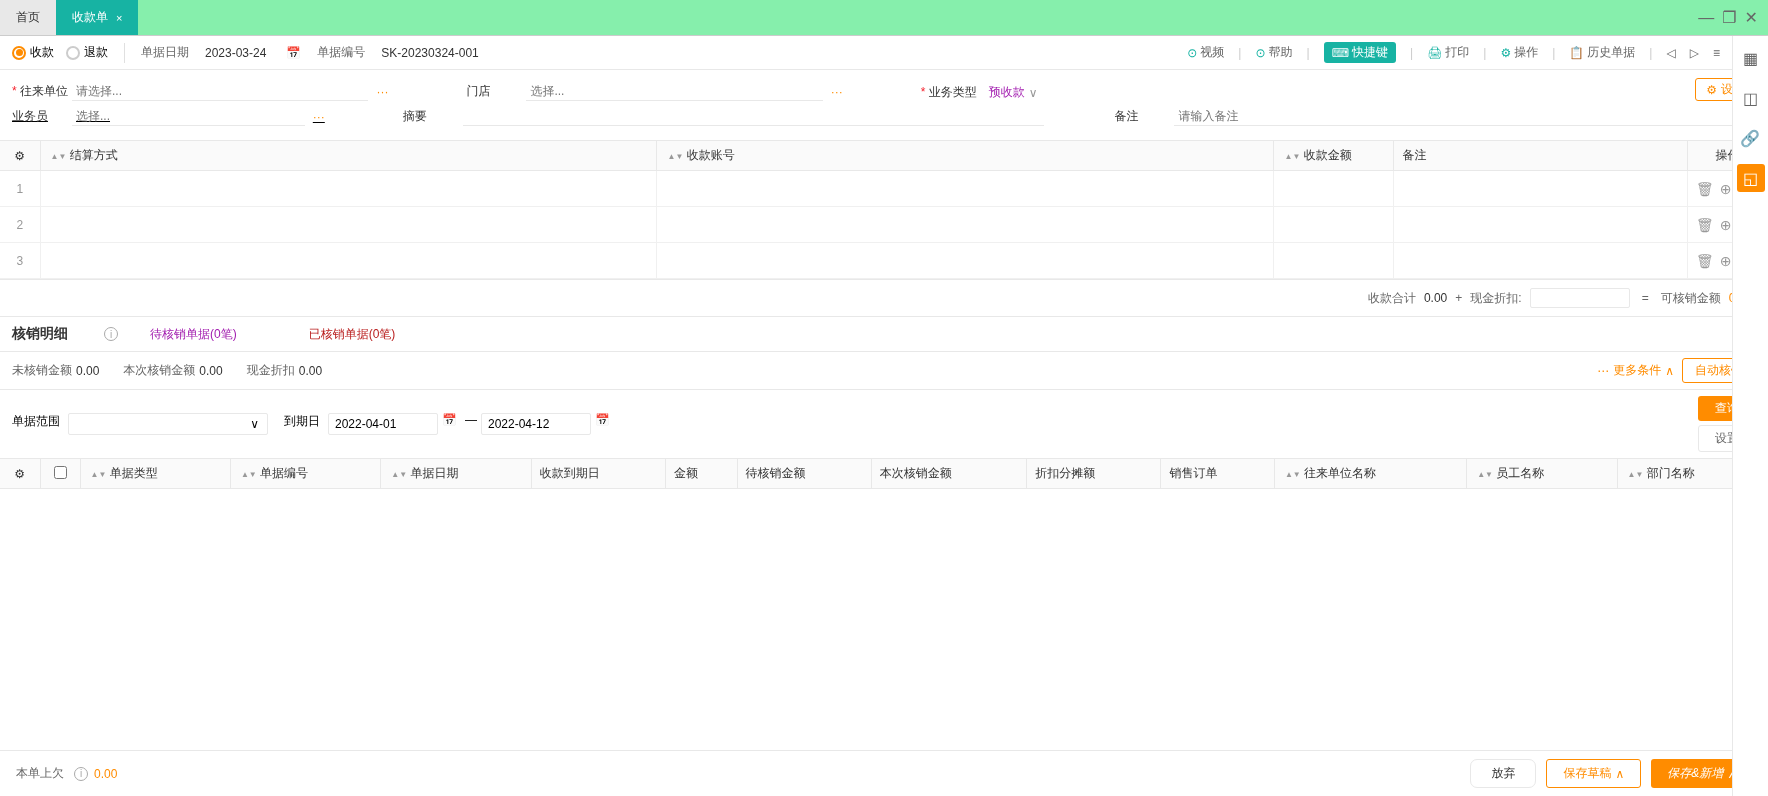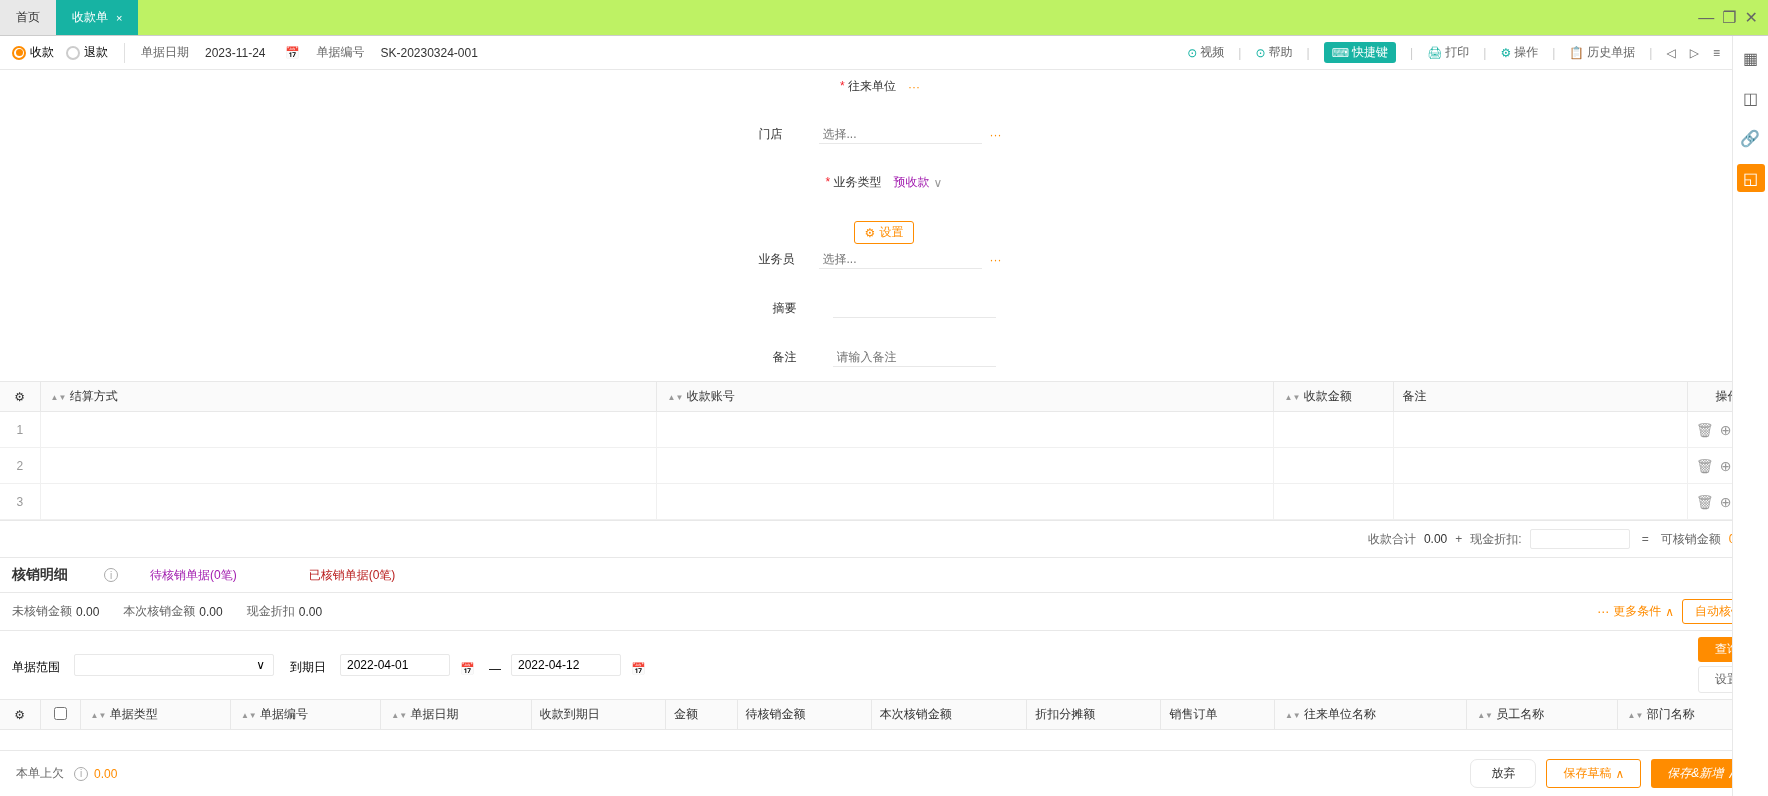--- a/index.html
+++ b/index.html
@@ -1,21 +1,21 @@
 <!DOCTYPE html>
 <html><head>
   <meta charset="utf-8">
   <style>
     * { box-sizing: border-box; margin: 0; padding: 0; font-family: 'Microsoft YaHei', Arial, sans-serif; font-size: 12px; }
     body { background: #f0f2f5; width: 1768px; height: 796px; overflow: hidden; }
 
     
     .tab-bar {
       display: flex; align-items: center;
-      background: #bef264;
+      background: #86efac;
       height: 36px;
       border-bottom: 1px solid #ccc;
     }
     .tab-item {
       display: flex; align-items: center; padding: 0 16px;
       height: 100%; cursor: pointer; font-size: 13px;
     }
     .tab-item.home { background: #e8e8e8; color: #333; }
     .tab-item.active { background: #17b3a3; color: #fff; }
     .tab-close { margin-left: 8px; font-size: 11px; cursor: pointer; }
@@ -63,21 +63,21 @@
     .toolbar-btn .icon { color: #17b3a3; }
     .toolbar-btn.highlighted { background: #17b3a3; color: #fff; padding: 2px 8px; border-radius: 3px; }
     .toolbar-btn.highlighted .icon { color: #fff; }
 
     
     .form-area {
       padding: 8px 12px;
       border-bottom: 1px solid #e8e8e8;
       background: #fff;
     }
-    .form-row { display: flex; align-items: center; margin-bottom: 6px; gap: 15px; flex-direction: column; }
+    .form-row { display: flex; align-items: flex-end; margin-bottom: 6px; gap: 15px; }
     .form-field { display: flex; align-items: center; flex: 1; }
     .form-label { color: #333; white-space: nowrap; min-width: 60px; }
     .form-label.required::before { content: '* '; color: #f5222d; }
     .form-input {
       flex: 1; border: none; border-bottom: 1px solid #e8e8e8;
       padding: 2px 4px; color: #bbb; outline: none;
       background: transparent; min-width: 0;
     }
     .more-btn { color: #ff8c00; cursor: pointer; padding: 0 8px; }
     .select-value { color: #a21caf; }
@@ -149,21 +149,21 @@
       background: #fff; border: 1px solid #ff8c00; color: #ff8c00;
       padding: 3px 12px; border-radius: 3px; cursor: pointer;
     }
 
     
     .filter-row {
       display: flex; align-items: center;
       padding: 6px 12px; background: #fff;
       border-bottom: 1px solid #e8e8e8; gap: 16px;
     }
-    .filter-field { display: flex; align-items: flex-end; gap: 6px; }
+    .filter-field { display: flex; align-items: flex-start; gap: 0; }
     .filter-select {
       border: 1px solid #e8e8e8; padding: 3px 8px;
       border-radius: 2px; min-width: 200px; cursor: pointer;
       display: flex; align-items: center; justify-content: space-between;
     }
     .date-input {
       border: 1px solid #e8e8e8; padding: 3px 6px;
       border-radius: 2px; width: 110px;
     }
     .filter-row-right { margin-left: auto; display: flex; flex-direction: column; gap: 4px; }
@@ -258,21 +258,21 @@
         <div class="radio-dot checked"></div>
         <span>收款</span>
       </div>
       <div class="radio-item">
         <div class="radio-dot"></div>
         <span>退款</span>
       </div>
     </div>
     <div class="toolbar-divider"></div>
     <span class="toolbar-label">单据日期</span>
-    <span class="toolbar-value">2023-11-24</span>
+    <span class="toolbar-value">2023-03-24</span>
     <span class="calendar-icon">📅</span>
     <span class="toolbar-label">单据编号</span>
     <span class="toolbar-value">SK-20230324-001</span>
     <div class="toolbar-right">
       <div class="toolbar-btn">
         <span class="icon">⊙</span>
         <span>视频</span>
       </div>
       <span style="color:#ccc">|</span>
       <div class="toolbar-btn">
@@ -305,20 +305,21 @@
       <div class="toolbar-btn">≡</div>
       <div class="toolbar-btn" style="background:#17b3a3;color:#fff;padding:2px 6px;border-radius:2px;">⊞</div>
     </div>
   </div>
 
   <div class="form-area">
     <div class="form-row">
 
       <div class="form-field" style="max-width:420px;">
         <span class="form-label required">往来单位</span>
+        <input class="form-input" type="text" style="color: rgb(187, 187, 187);" placeholder="请选择...">
         <span class="more-btn">···</span>
       </div>
       <div style="width:40px"></div>
 
       <div class="form-field" style="max-width:400px;">
         <span class="form-label">门店</span>
         <input class="form-input" type="text" style="color: rgb(187, 187, 187);" placeholder="选择...">
         <span class="more-btn">···</span>
       </div>
       <div style="width:40px"></div>
@@ -329,21 +330,21 @@
         <span class="select-arrow">∨</span>
       </div>
       <div style="flex:1"></div>
       <div class="settings-btn">
         <span>⚙</span>
         <span>设置</span>
       </div>
     </div>
     <div class="form-row">
 
-      <div class="form-field" style="max-width:420px;">
+      <div class="form-field" style="max-width:420px;text-decoration:underline;">
         <span class="form-label">业务员</span>
         <input class="form-input" type="text" style="color: rgb(187, 187, 187);" placeholder="选择...">
         <span class="more-btn">···</span>
       </div>
       <div style="width:40px"></div>
 
       <div class="form-field" style="flex:2;">
         <span class="form-label">摘要</span>
         <input class="form-input" type="text" style="color: rgb(187, 187, 187);">
       </div>

